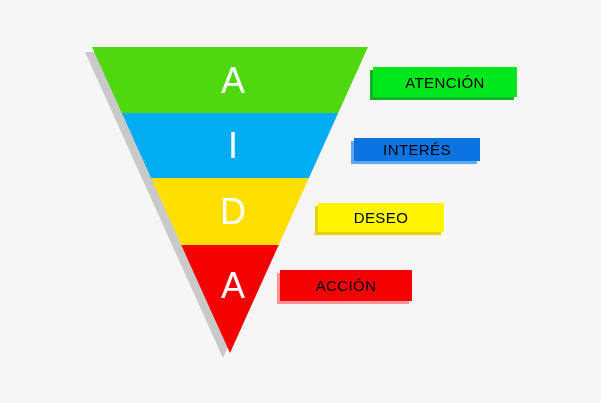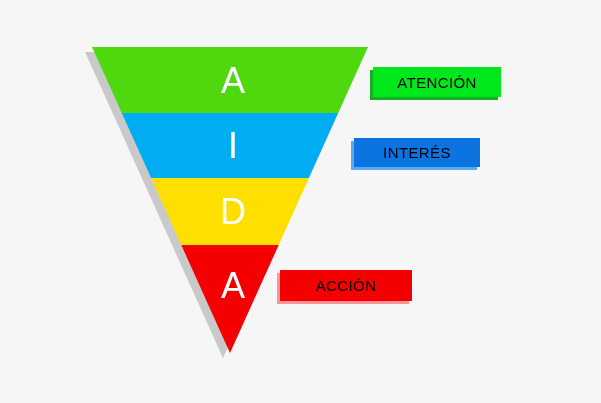--- a/index.html
+++ b/index.html
@@ -20,22 +20,22 @@
   }
   .badge{
     position:absolute;
     display:flex;align-items:center;justify-content:center;
     color:#000000;
     font-size:15px;
     letter-spacing:0.4px;
     font-weight:400;
     white-space:nowrap;
   }
-  .badge-atencion{left:373px;top:67px;width:128px;height:30px;background:#00e71b;box-shadow:-3px 3px 0 #12b322;}
-  .badge-interes{left:354px;top:138px;width:126px;height:29px;background:#0b74e0;box-shadow:-3px 3px 0 #5aa9f2;}
+  .badge-atencion{left:373px;top:67px;width:144px;height:30px;background:#00e71b;box-shadow:-3px 3px 0 #12b322;}
+  .badge-interes{left:354px;top:138px;width:126px;height:23px;background:#0b74e0;box-shadow:-3px 3px 0 #5aa9f2;}
   .badge-deseo{left:318px;top:203px;width:126px;height:29px;background:#fff500;box-shadow:-3px 3px 0 #e6d200;}
   .badge-accion{left:280px;top:270px;width:132px;height:31px;background:#f50000;box-shadow:-3px 3px 0 #ff9292;}
 </style>
 </head>
 <body>
 
 <div class="stage">
 
   <svg class="funnel-svg" width="601" height="403" viewBox="0 0 601 403">
 
@@ -51,17 +51,20 @@
     <text class="stage-letter" x="233" y="224">D</text>
     <text class="stage-letter" x="233" y="298">A</text>
   </svg>
 
   <div class="badge badge-atencion">
     <span>ATENCIÓN</span>
   </div>
   <div class="badge badge-interes">
     <span>INTERÉS</span>
   </div>
+  <div class="badge badge-deseo">
+    <span>DESEO</span>
+  </div>
   <div class="badge badge-accion">
     <span>ACCIÓN</span>
   </div>
 
 </div>
 
 </body></html>

